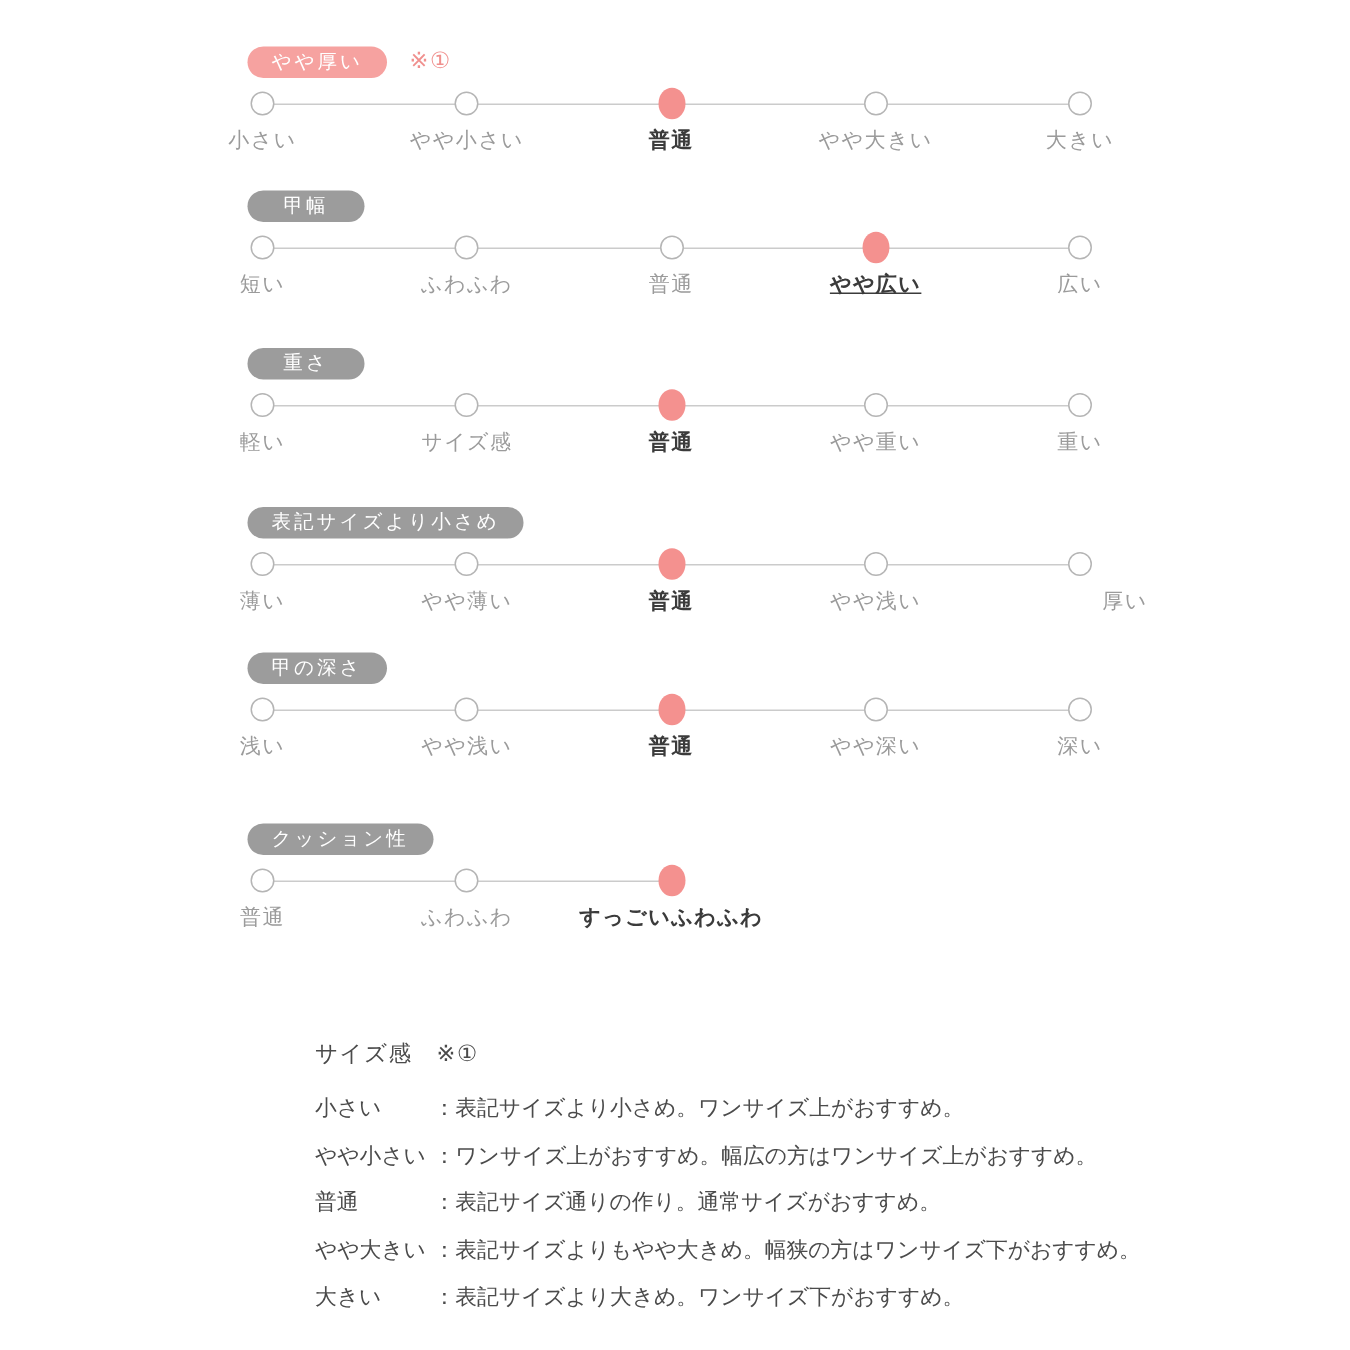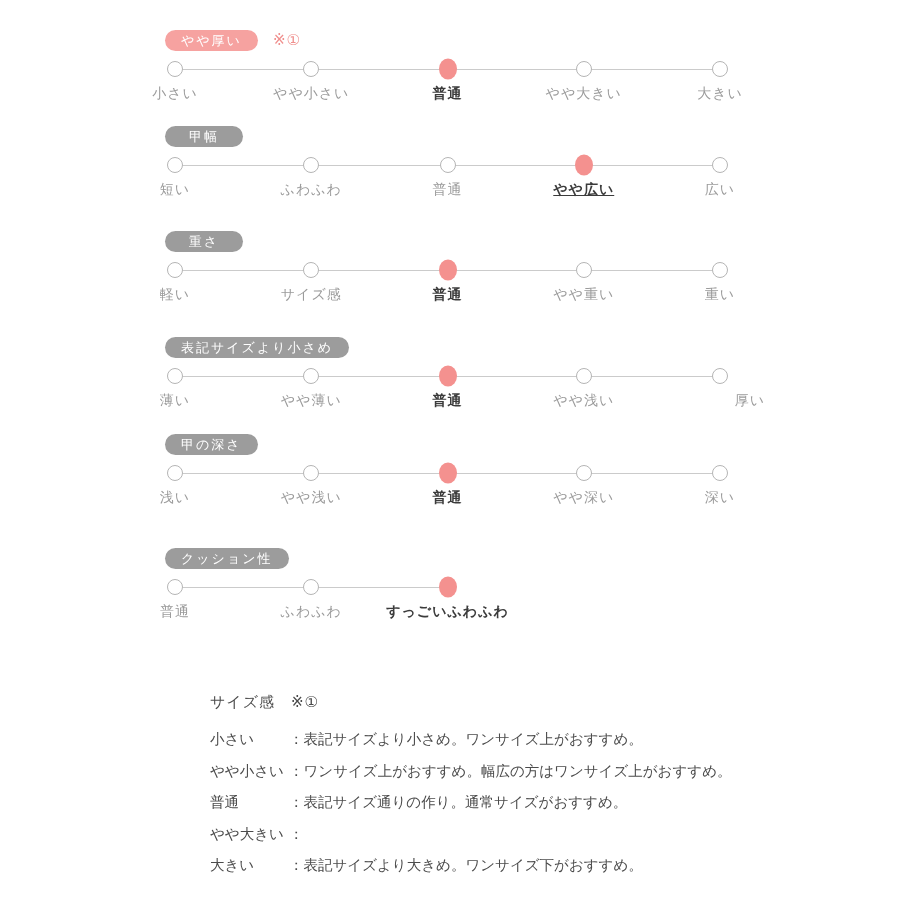--- a/index.html
+++ b/index.html
@@ -178,20 +178,21 @@
 
     <div class="legend-row">
       <span class="legend-term">普通</span>
       <span class="legend-colon">：</span>
       <span class="legend-desc">表記サイズ通りの作り。通常サイズがおすすめ。</span>
     </div>
 
     <div class="legend-row">
       <span class="legend-term">やや大きい</span>
       <span class="legend-colon">：</span>
+      <span class="legend-desc">表記サイズよりもやや大きめ。幅狭の方はワンサイズ下がおすすめ。</span>
     </div>
 
     <div class="legend-row">
       <span class="legend-term">大きい</span>
       <span class="legend-colon">：</span>
       <span class="legend-desc">表記サイズより大きめ。ワンサイズ下がおすすめ。</span>
     </div>
   </div>
   </div>
 

